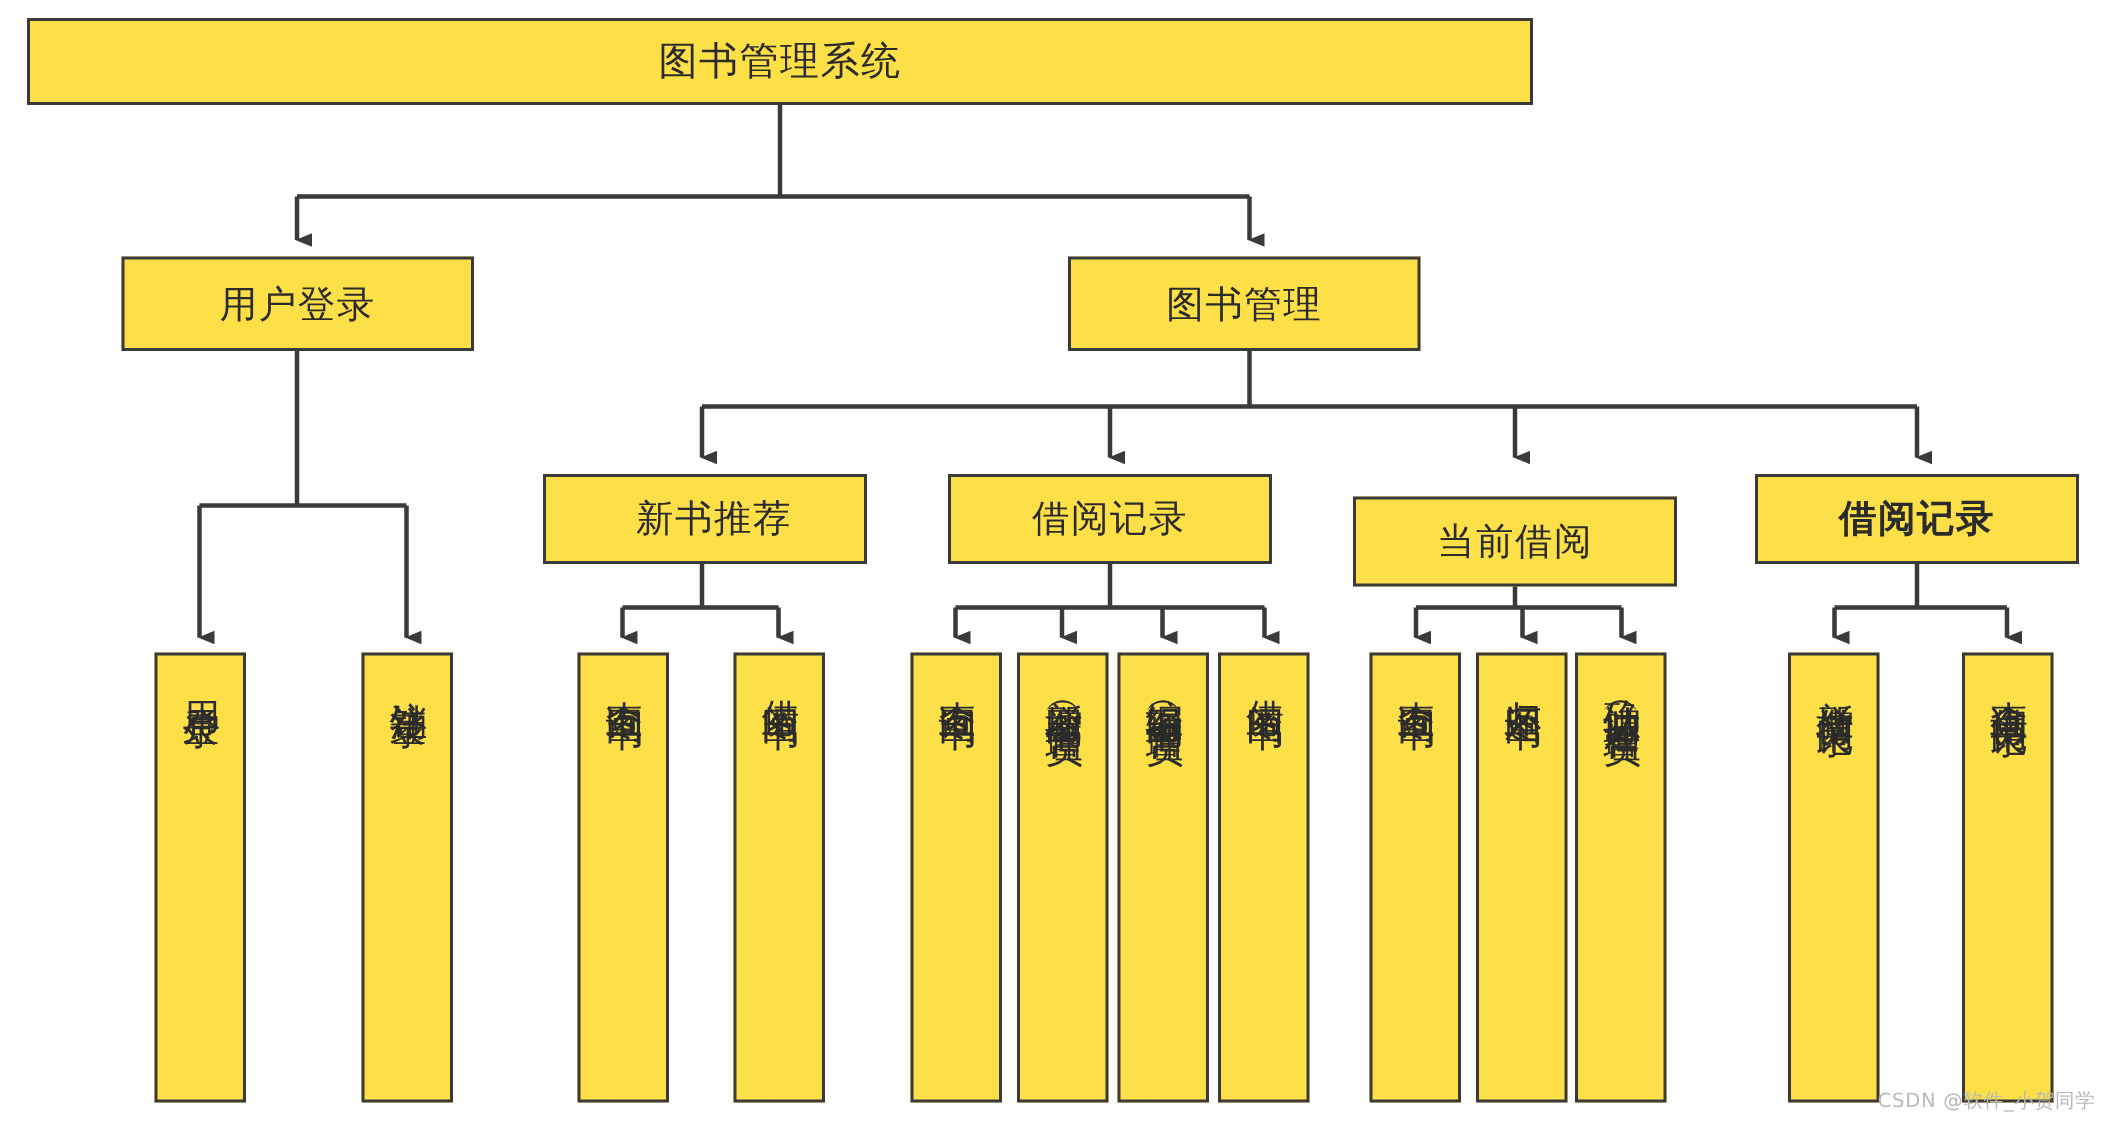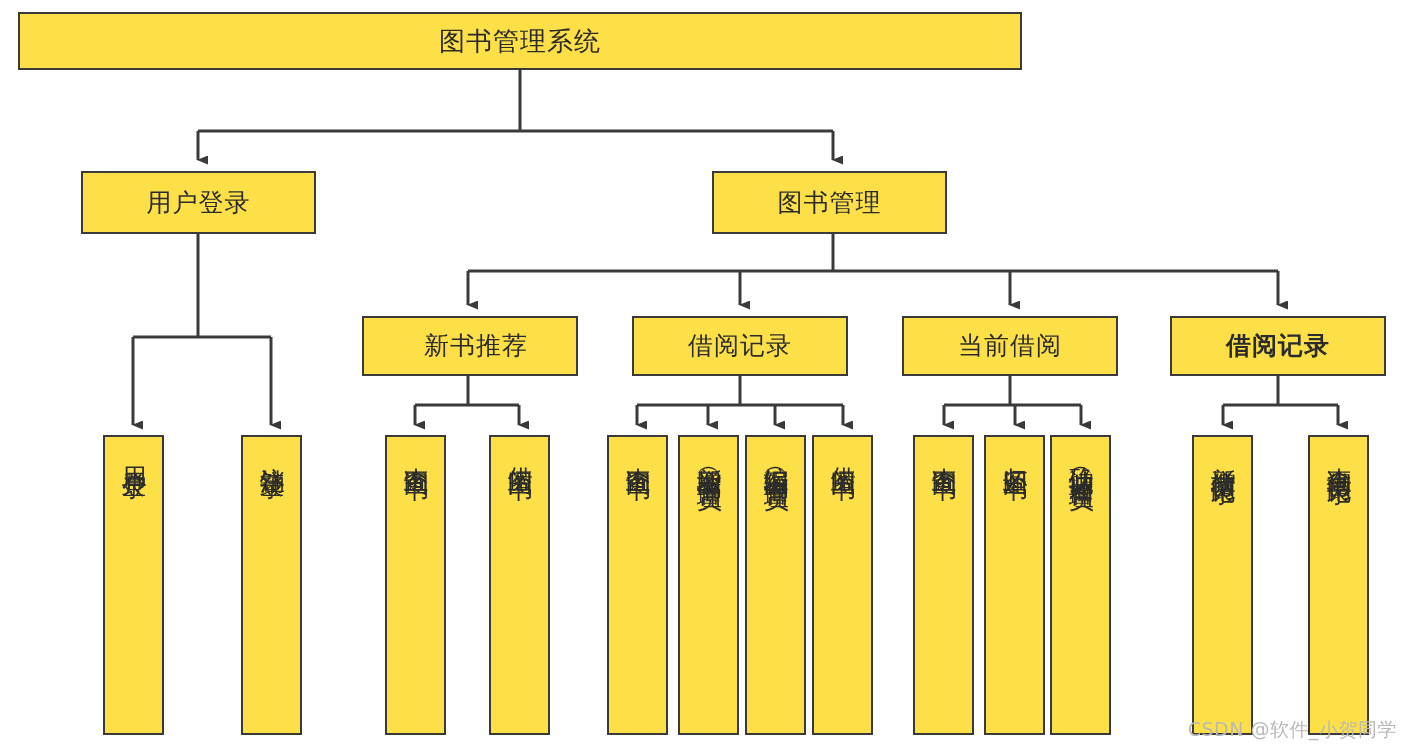--- a/index.html
+++ b/index.html
@@ -65,21 +65,21 @@
     line-height: 1.06;
     letter-spacing: 3px;
     white-space: nowrap;
     margin: 0 auto;
   }
   
   #watermark {
     position: absolute;
     right: 8px;
     bottom: 4px;
-    font-size: 19px;
+    font-size: 13px;
     color: #b9b9b9;
     letter-spacing: 0.5px;
     white-space: nowrap;
     font-family: "DejaVu Sans", "Liberation Sans", sans-serif;
   }
 </style>
 </head>
 <body>
 
 <div id="canvas">
@@ -147,21 +147,21 @@
   </div>
 
   <div class="node h" style="left:362px; top:316px; width:216px; height:60px;padding-left:12px;">
     <span class="label">新书推荐</span>
   </div>
 
   <div class="node h" style="left:632px; top:316px; width:216px; height:60px;">
     <span class="label">借阅记录</span>
   </div>
 
-  <div class="node h" style="left:902px; top:316px; width:216px; height:60px;">
+  <div class="node h" style="left:902px; top:331px; width:216px; height:60px;">
     <span class="label">当前借阅</span>
   </div>
 
   <div class="node h" style="left:1170px; top:316px; width:216px; height:60px;font-weight:bold;">
     <span class="label">借阅记录</span>
   </div>
 
   <div class="node v" style="left:103px; top:435px; width:61px; height:300px;">
     <span class="label">用户登录</span>
   </div>

